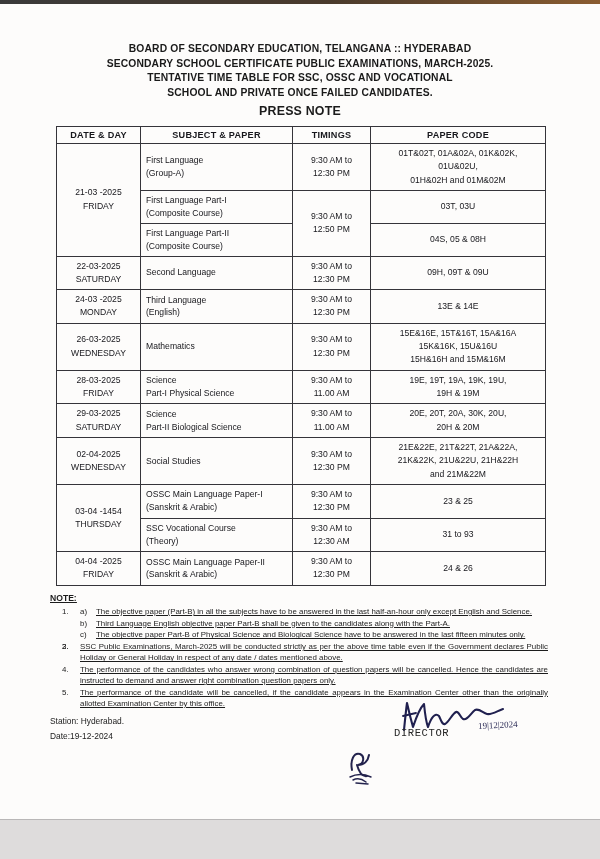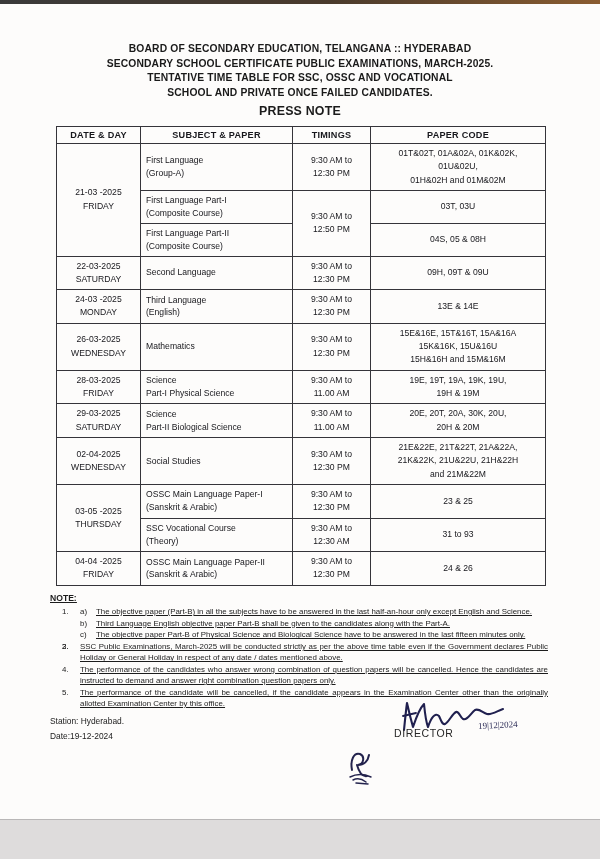--- a/index.html
+++ b/index.html
@@ -157,21 +157,21 @@
     width: 180px;
     height: 70px;
   }
   .sig-svg { position: absolute; left: 28px; top: -2px; }
   .director {
     position: absolute;
     left: 22px; top: 25px;
     font-size: 10.5px;
     letter-spacing: 0.6px;
     color: #262626;
-    font-family: Liberation Sans, sans-serif;
+    font-family: Liberation Mono, monospace;
     text-align: right;
   }
   .sig-date {
     position: absolute;
     left: 106px; top: 18px;
     font-size: 9px;
     color: #2a2a55;
     font-family: "Liberation Serif", serif;
     transform: rotate(-3deg);
   }
@@ -359,21 +359,21 @@
             </td>
             <td class="code">
                 <div>21E&amp;22E, 21T&amp;22T, 21A&amp;22A,</div>
                 <div>21K&amp;22K, 21U&amp;22U, 21H&amp;22H</div>
                 <div>and 21M&amp;22M</div>
               </td>
           </tr>
 
           <tr>
             <td class="date" rowspan="2">
-              <div>03-05 -2025</div>
+              <div>03-04 -1454</div>
               <div>THURSDAY</div>
             </td>
             <td class="subj">
               <div>OSSC Main Language Paper-I</div>
               <div>(Sanskrit &amp; Arabic)</div>
             </td>
             <td class="time">
               <div>9:30 AM to</div>
               <div>12:30 PM</div>
             </td>

